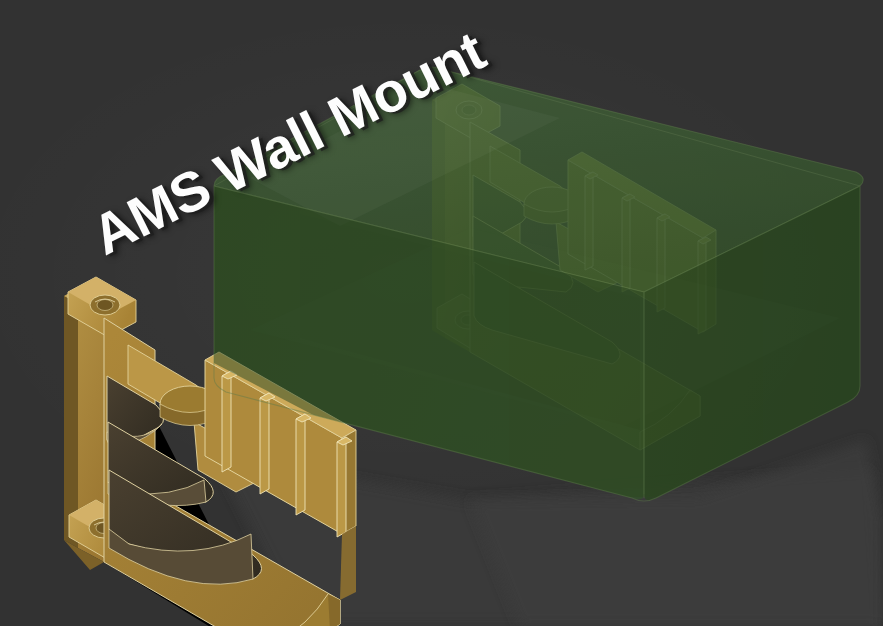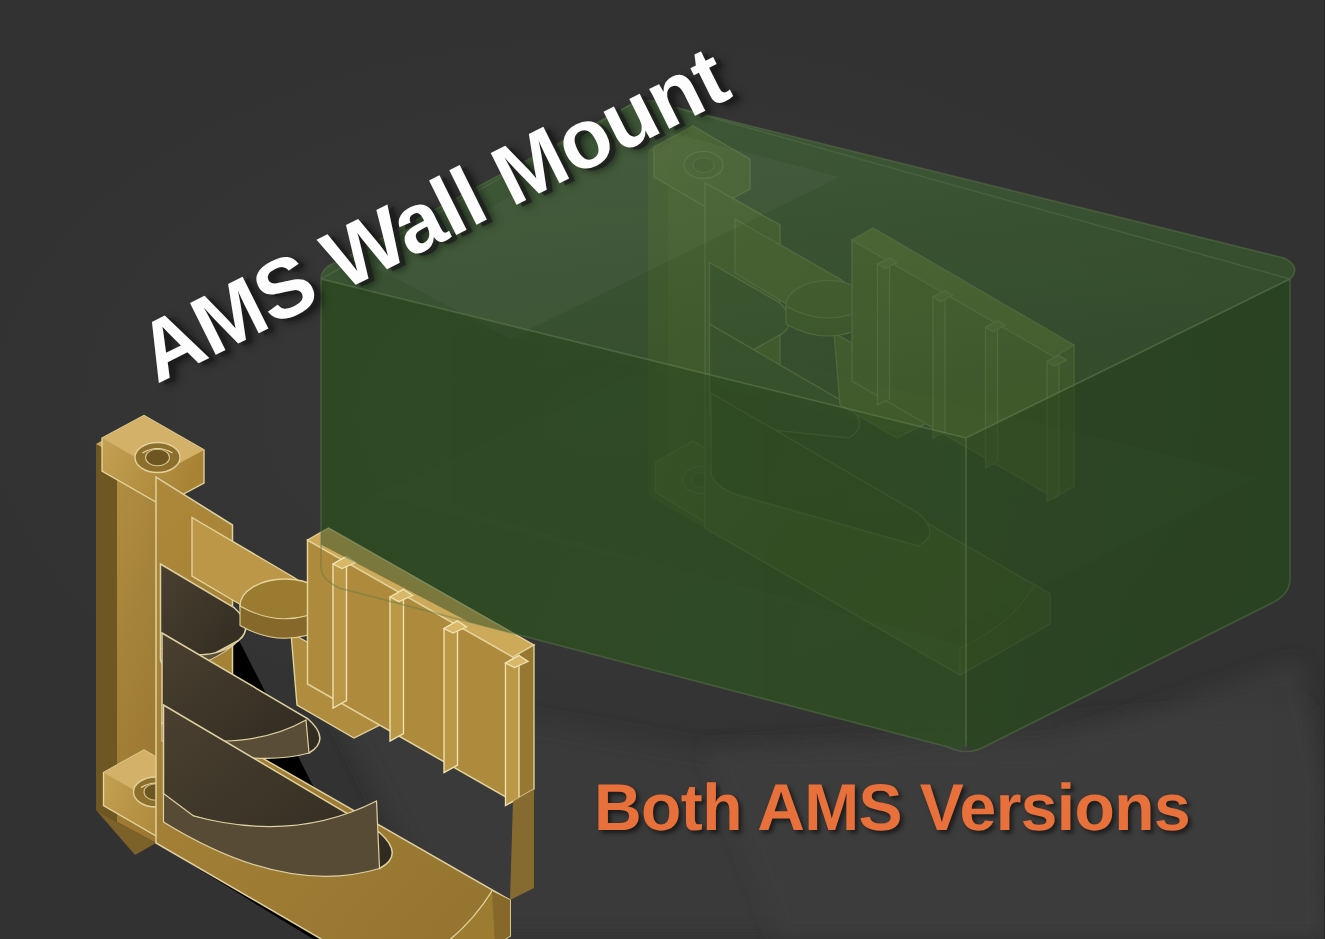--- a/index.html
+++ b/index.html
@@ -275,15 +275,14 @@
                L 656,498 Q 644,504 632,498 L 226,392 Q 214,386 214,378 Z"></path>
       <path d="M 214,186 L 644,292 L 860,186"></path>
       <path d="M 644,292 L 644,498"></path>
     </g>
 
   </svg>
   </div>
 
   <div class="title">AMS Wall Mount</div>
 
-  <div class="subtitle">Both AMS Versions</div>
 
 </div>
 
 </body></html>

